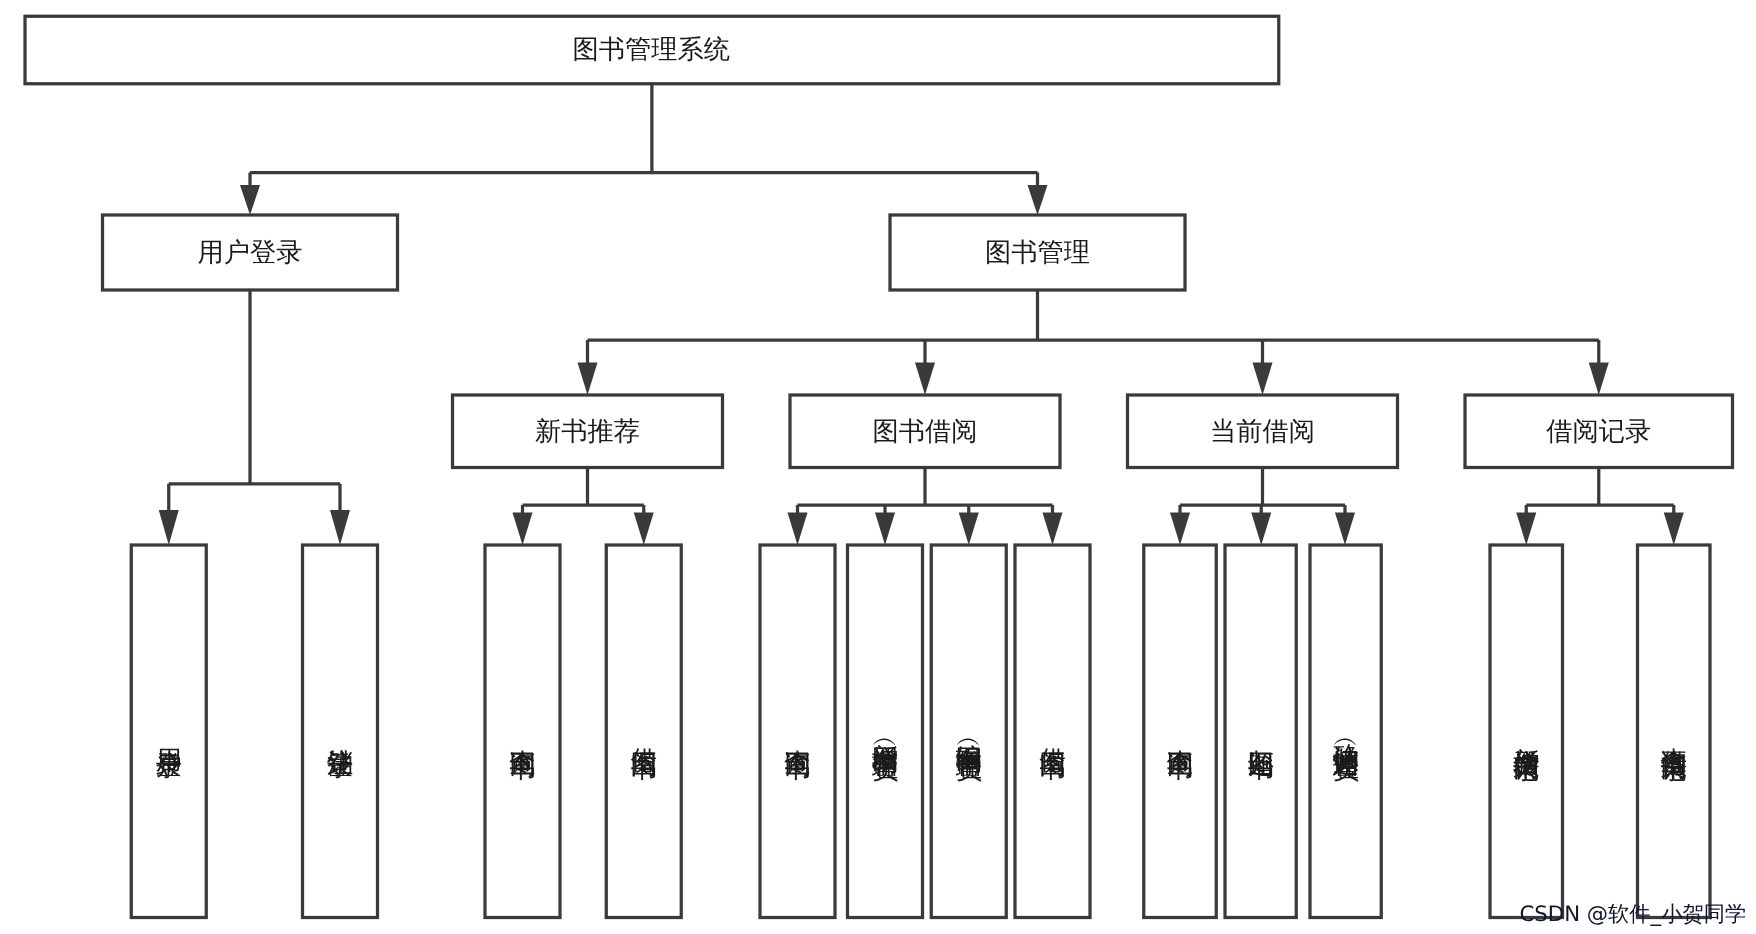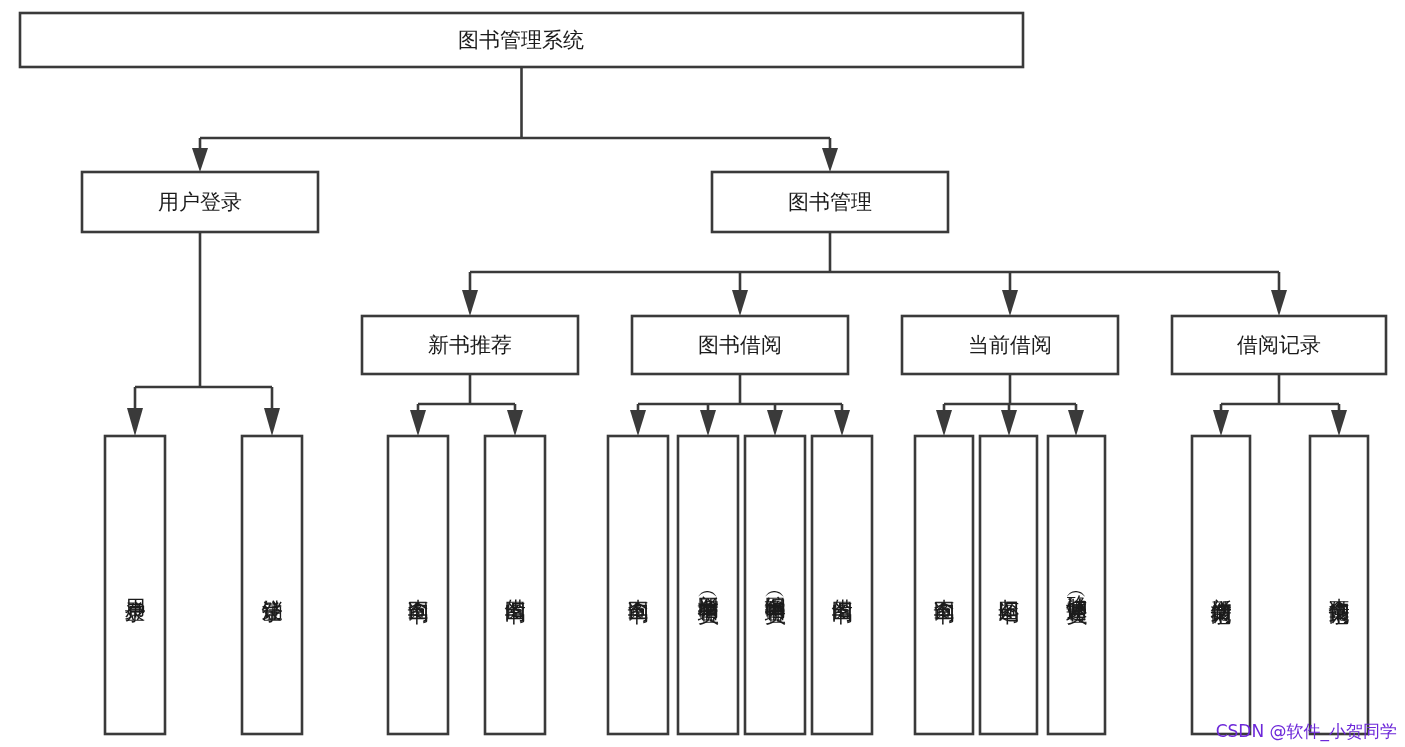--- a/index.html
+++ b/index.html
@@ -63,21 +63,21 @@
     white-space: nowrap;
     pointer-events: none;
     user-select: none;
   }
   .watermark {
     position: absolute;
     right: 8px;
     bottom: 4px;
     font-family: "DejaVu Sans", "Liberation Sans", sans-serif;
     font-size: 17px;
-    color: #6d28d9;
+    color: #0f172a;
     white-space: nowrap;
     user-select: none;
   }
 </style>
 </head>
 <body>
 
 <div id="diagram-root">
 
   <svg id="flow" viewBox="0 0 1405 747">

